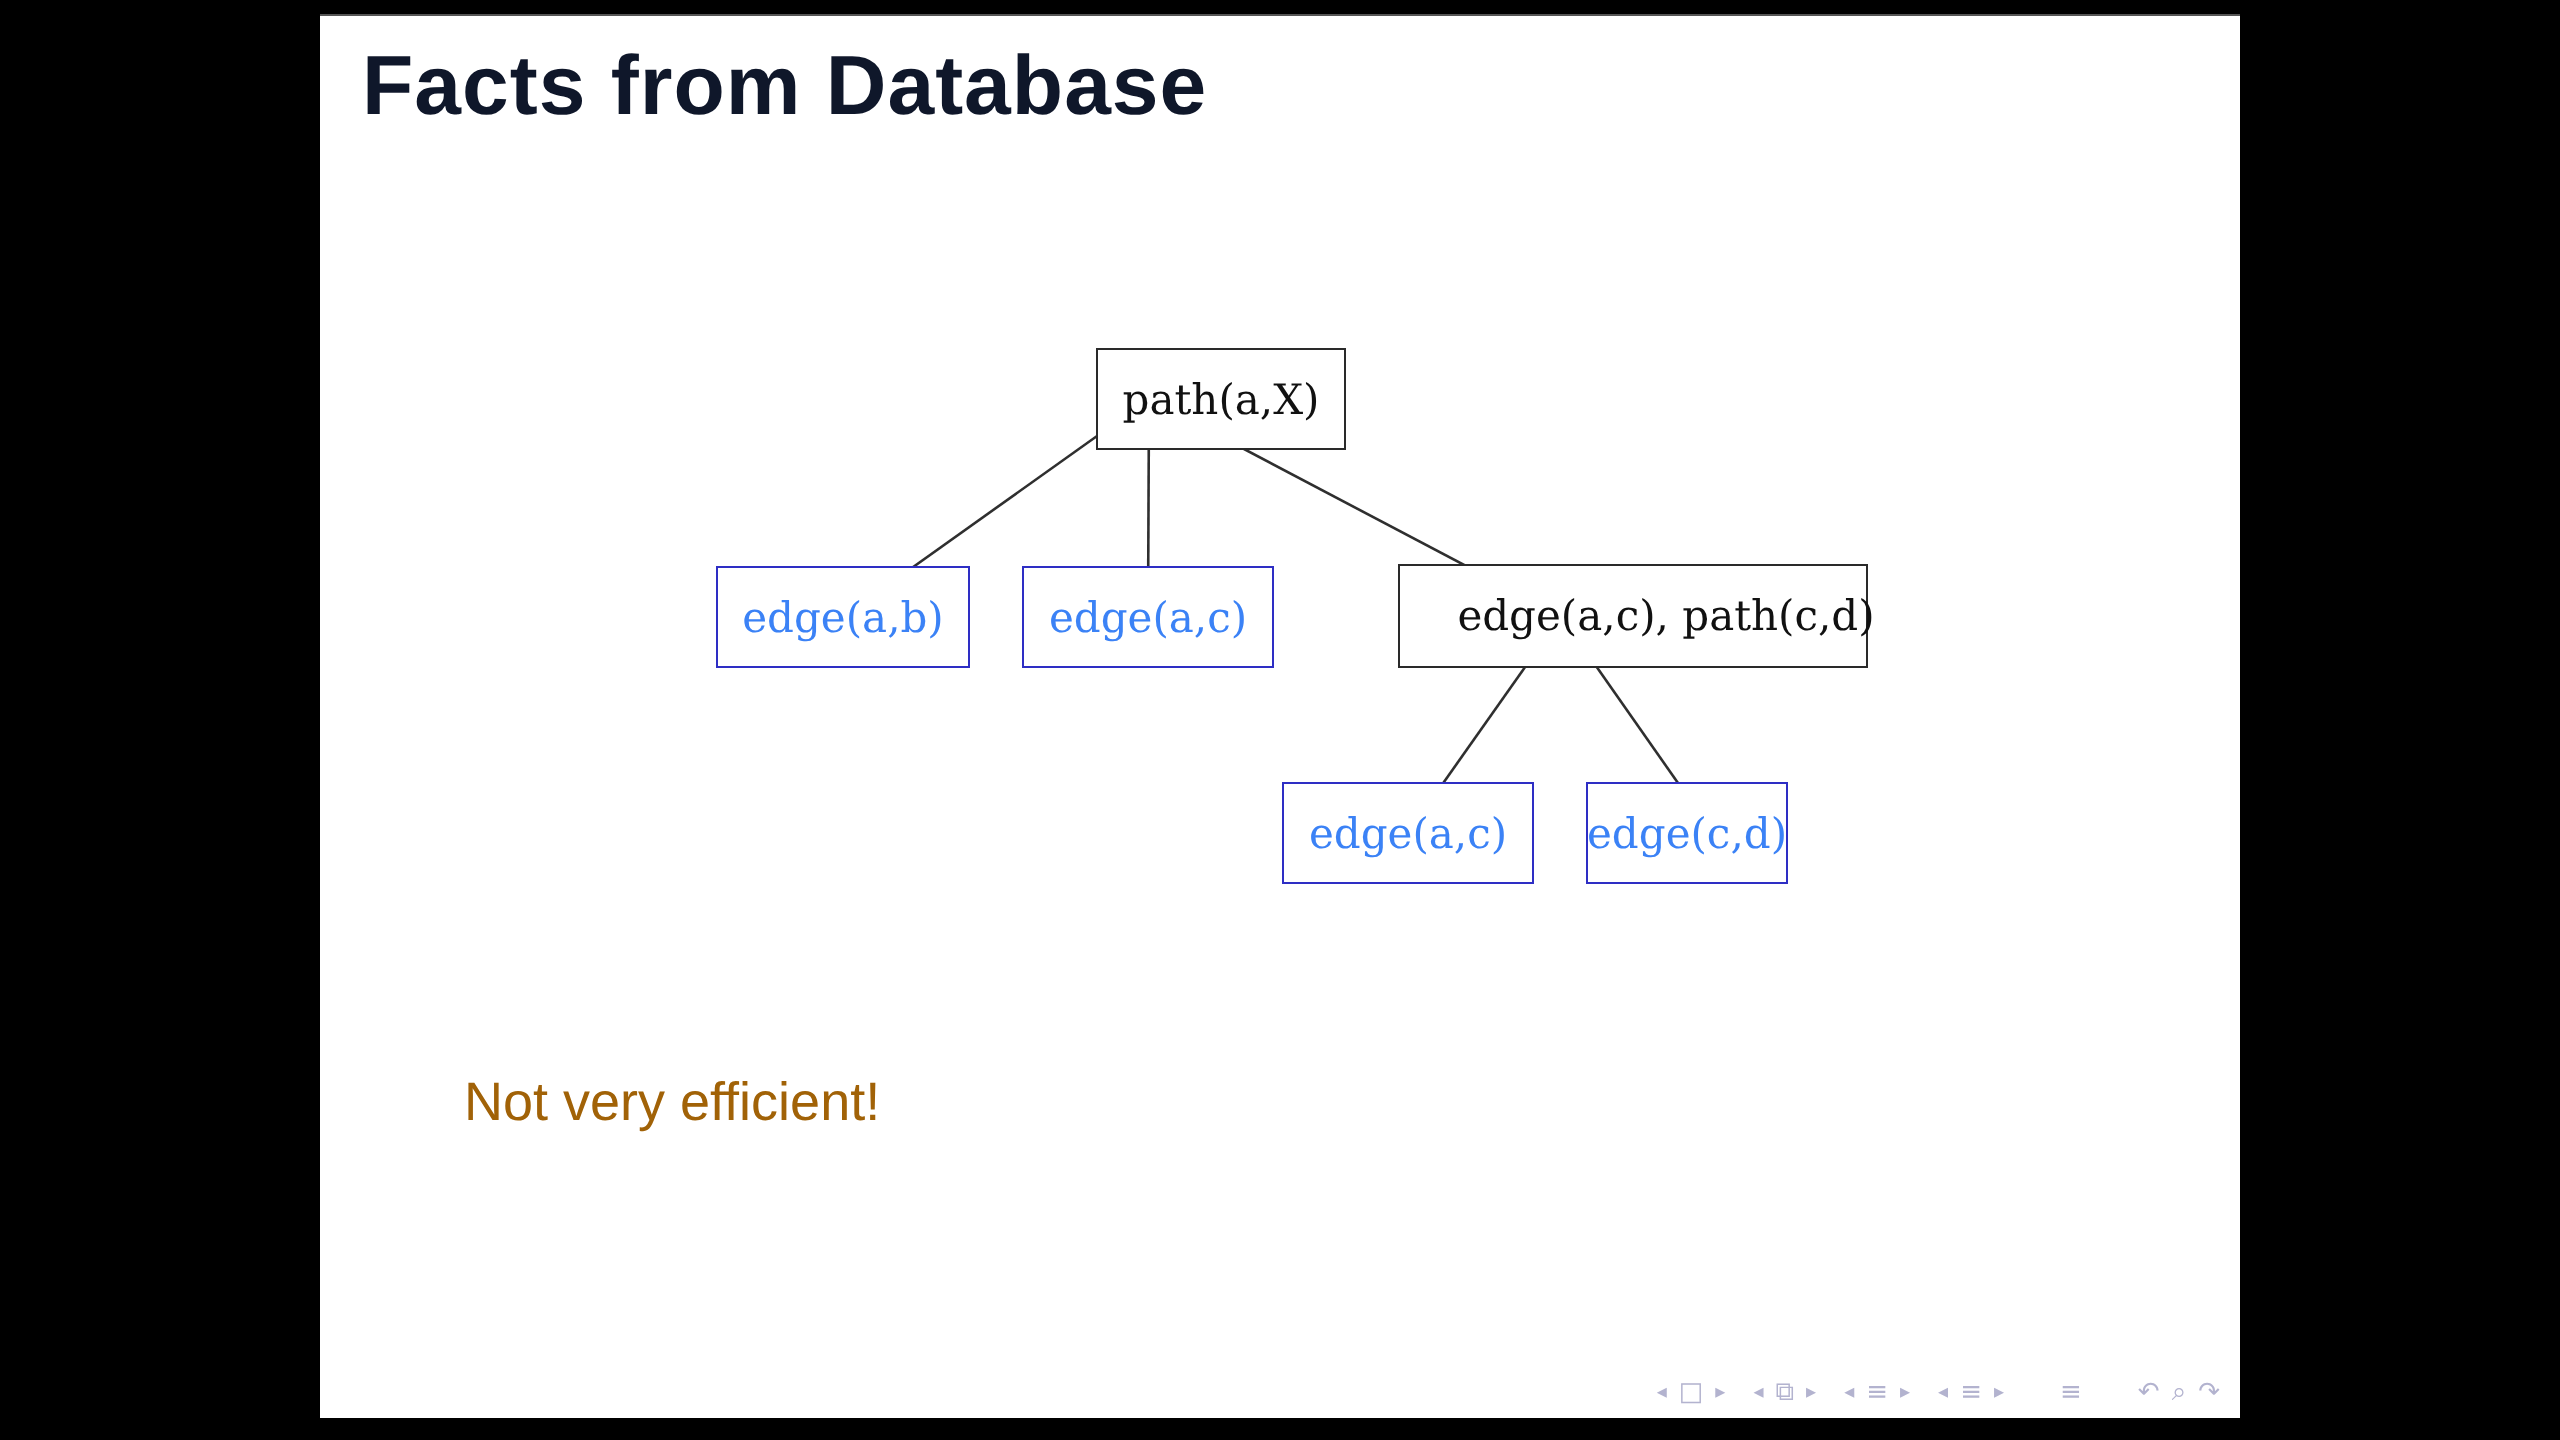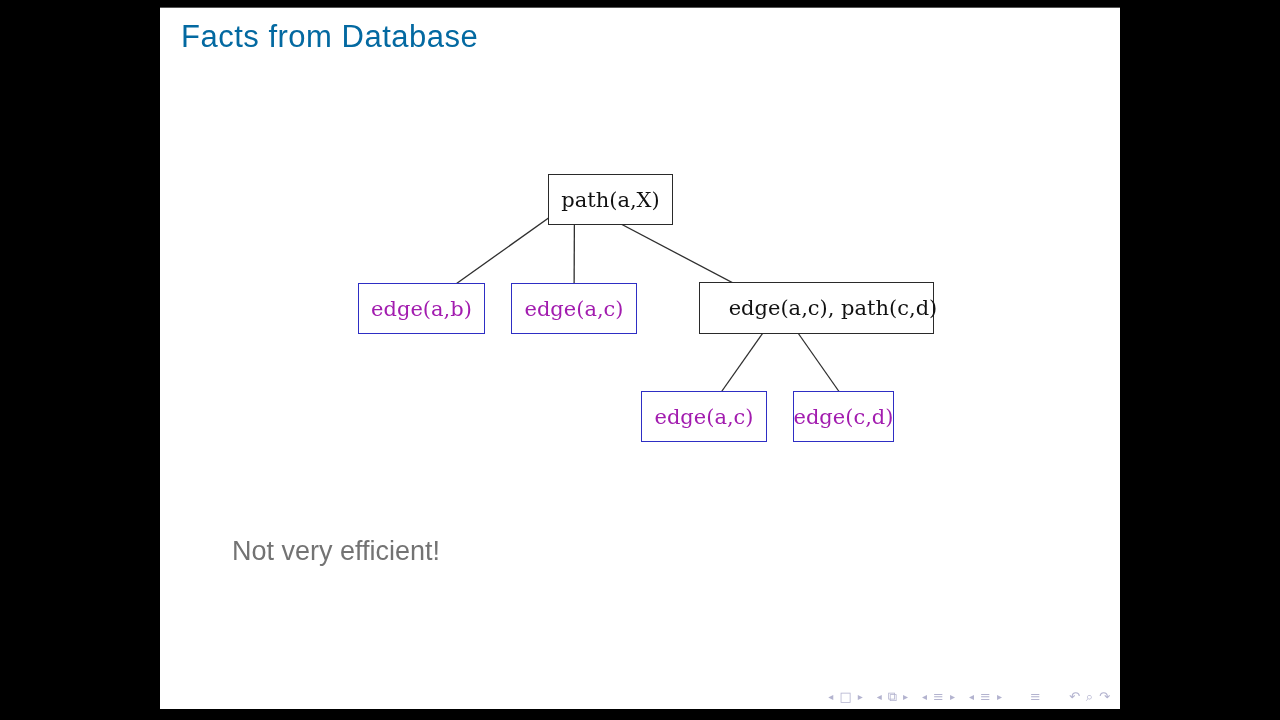--- a/index.html
+++ b/index.html
@@ -17,23 +17,23 @@
   .slide {
     position: absolute;
     left: 160px; top: 7px;
     width: 960px; height: 701px;
     background: #ffffff;
     border-top: 1px solid #555;
   }
   .slide-title {
     position: absolute;
     left: 21px; top: 11px;
-    font-size: 31px;
-    font-weight: 400;
-    color: #0369a1;
+    font-size: 42px;
+    font-weight: 700;
+    color: #0f172a;
     letter-spacing: 0.5px;
     white-space: nowrap;
   }
   .tree-lines {
     position: absolute;
     left: 0; top: 0;
     width: 960px; height: 701px;
     z-index: 1;
   }
   .tree-node {
@@ -48,33 +48,33 @@
     font-size: 21px;
     white-space: nowrap;
   }
   .tree-node.black {
     border: 1.5px solid #2a2a2a;
     color: #111111;
     margin-left: 36px;
   }
   .tree-node.blue {
     border: 1.5px solid #2e2ec4;
-    color: #a21caf;
+    color: #3b82f6;
   }
   .node-root   { left: 352px; top: 166px; width: 125px; height: 51px; }
   .node-c0     { left: 198px; top: 275px; width: 127px; height: 51px; }
   .node-c1     { left: 351px; top: 275px; width: 126px; height: 51px; }
   .node-c2     { left: 503px; top: 274px; width: 235px; height: 52px; padding-left: 33px; }
   .node-g0     { left: 481px; top: 383px; width: 126px; height: 51px; }
   .node-g1     { left: 633px; top: 383px; width: 101px; height: 51px; }
   .slide-note {
     position: absolute;
     left: 72px; top: 528px;
     font-size: 27px;
-    color: #737373;
+    color: #a16207;
     white-space: nowrap;
   }
   .nav-bar {
     position: absolute;
     right: 10px; bottom: 6px;
     display: flex;
     align-items: center;
     color: #b3b3cf;
     font-family: "DejaVu Sans", sans-serif;
     font-size: 13px;

